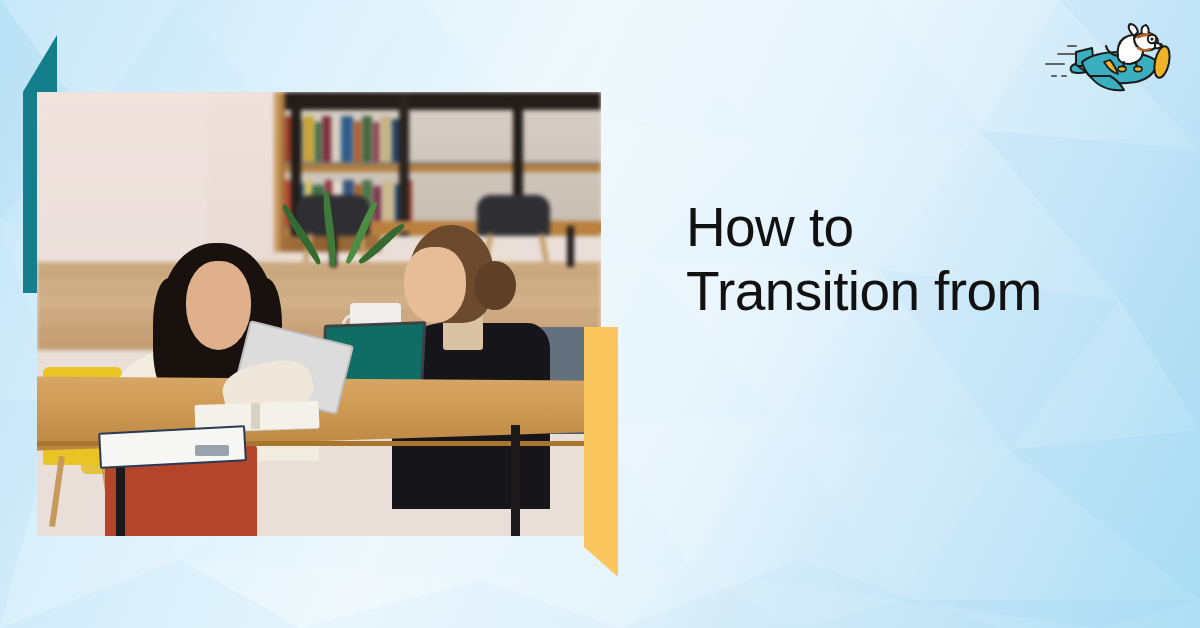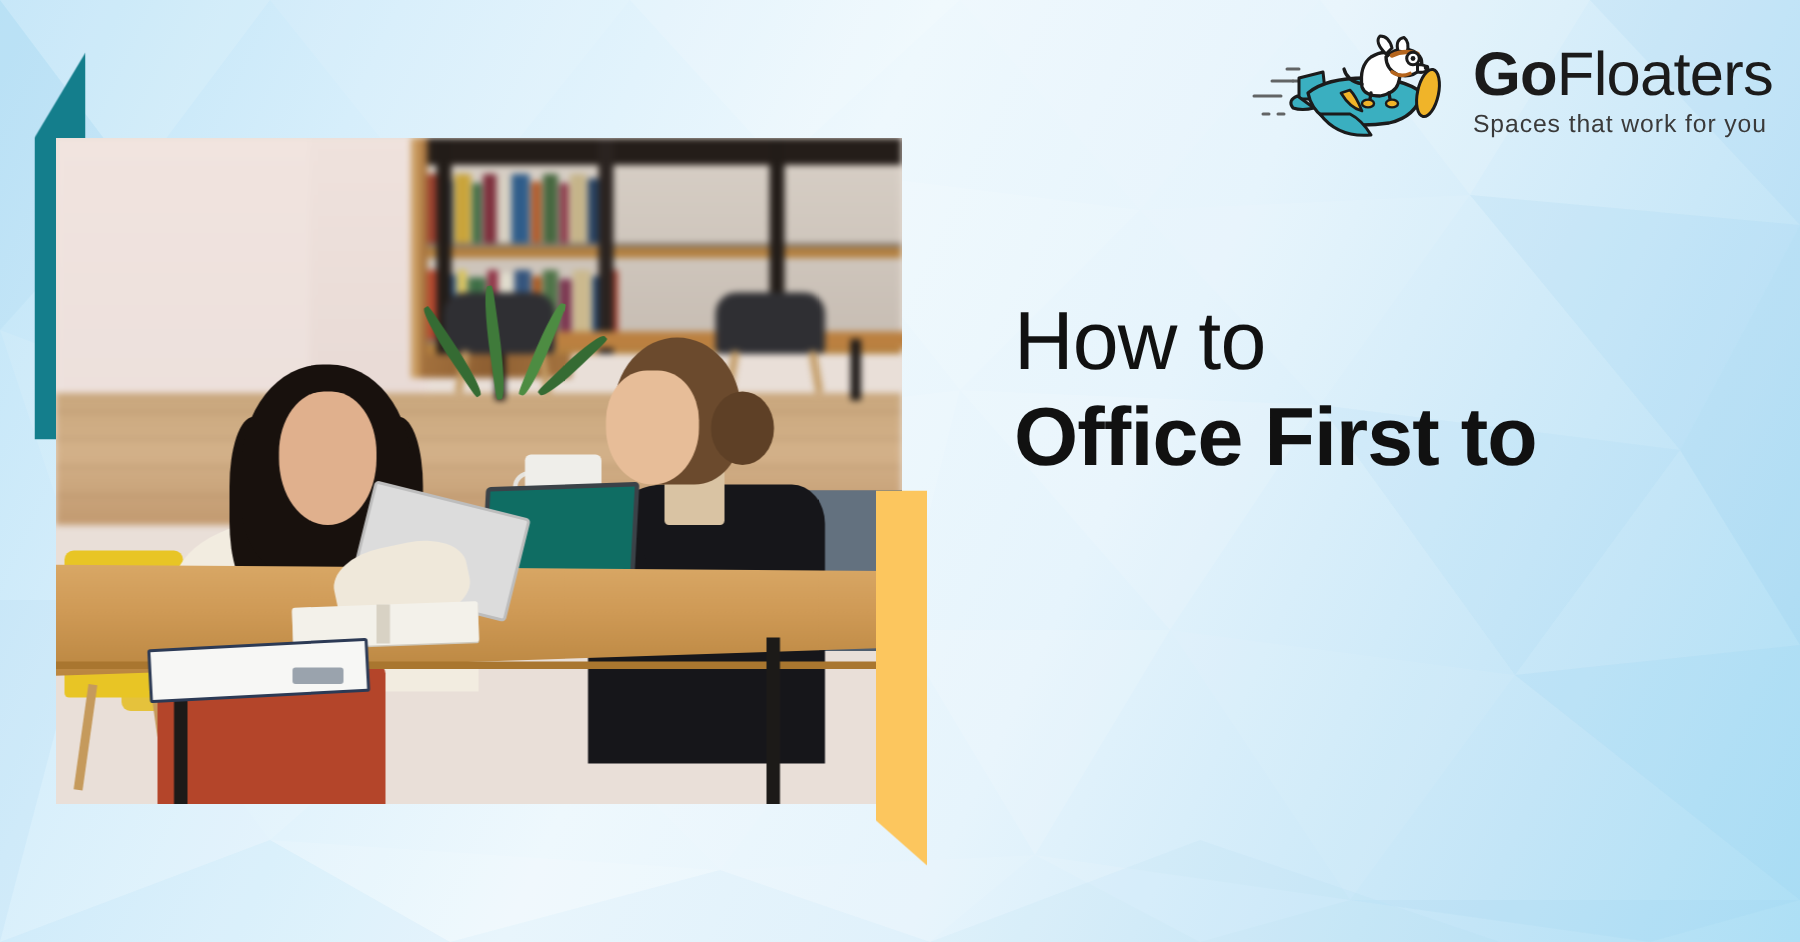--- a/index.html
+++ b/index.html
@@ -153,21 +153,21 @@
   .headline {
     position:absolute;
     left:676px; top:196px;
     width:510px;
     z-index:7;
     color:#111;
     font-size:55px;
     line-height:1.16;
     letter-spacing:-.6px;
   }
-  .headline .ln { display:block; white-space:nowrap; }
+  .headline .ln { display:block; white-space:nowrap;margin-left:10px; }
   .headline .light { font-weight:400; }
   .headline .bold  { font-weight:bold; }
 </style>
 </head>
 <body>
 
 <div class="banner">
 
   <div class="poly-layer">
     <svg viewBox="0 0 1200 628" preserveAspectRatio="none" aria-hidden="true">
@@ -387,24 +387,20 @@
         <path d="M96 15 Q104 11 113 14" fill="none" stroke="#b5651d" stroke-width="3" stroke-linecap="round"></path>
         <circle cx="110" cy="17" r="4.2" fill="#ffffff" stroke="#1b1b1b" stroke-width="2"></circle>
         <circle cx="110" cy="17" r="1.6" fill="#1b1b1b"></circle>
 
         <path d="M113 21 Q119 21 120 24 Q118 27 113 26 Z" fill="#ffffff" stroke="#1b1b1b" stroke-width="2" stroke-linejoin="round"></path>
         <circle cx="119" cy="23" r="1.8" fill="#1b1b1b"></circle>
 
         <path d="M96 26 Q102 30 108 27" fill="none" stroke="#b5651d" stroke-width="2.4" stroke-linecap="round"></path>
       </svg>
     </div>
-    <div class="logo-text">
-      <div class="logo-word"><span class="go">Go</span><span class="floaters">Floaters</span></div>
-      <div class="logo-tag">Spaces that work for you</div>
-    </div>
   </div>
 
   <div class="headline">
     <span class="ln light">How to</span>
-    <span class="ln bold">Office First to</span>
+    <span class="ln light">Transition from</span>
   </div>
 
 </div>
 
 </body></html>

